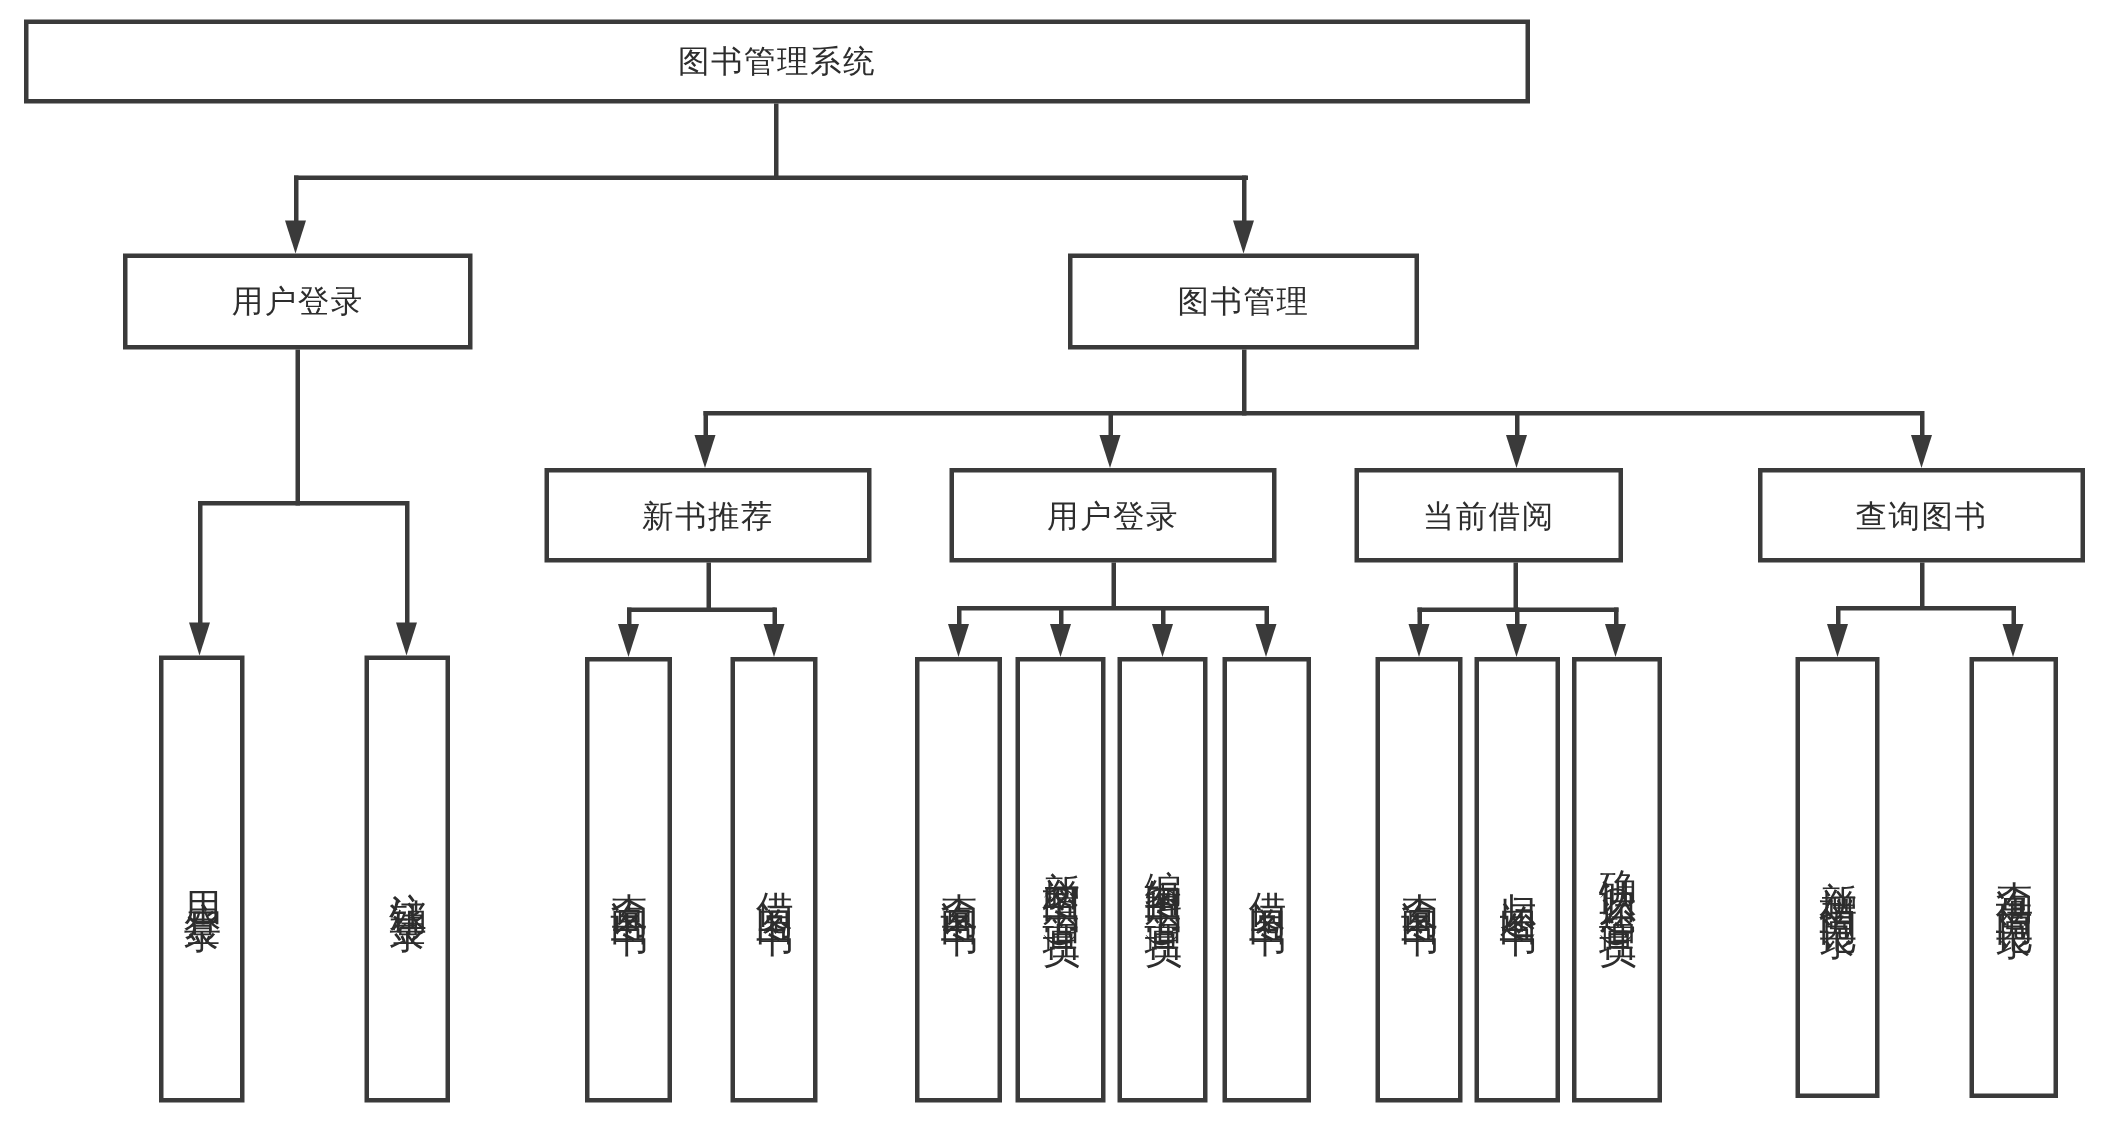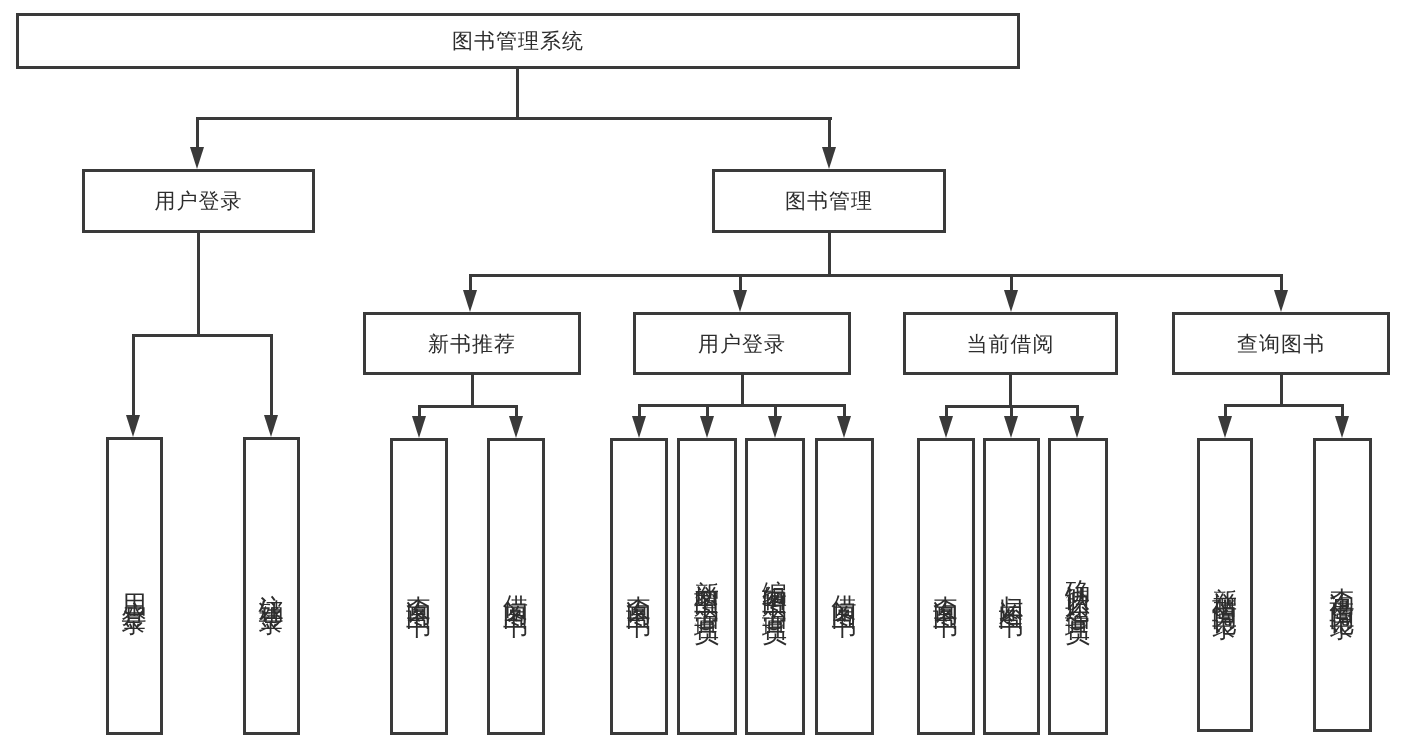--- a/index.html
+++ b/index.html
@@ -66,21 +66,21 @@
   </div>
 
   <div class="box hlabel" style="left:363px;top:312px;width:218px;height:63px">
     <span>新书推荐</span>
   </div>
 
   <div class="box hlabel" style="left:633px;top:312px;width:218px;height:63px">
     <span>用户登录</span>
   </div>
 
-  <div class="box hlabel" style="left:903px;top:312px;width:215px;height:63px">
+  <div class="box hlabel" style="left:903px;top:312px;width:179px;height:63px">
     <span>当前借阅</span>
   </div>
 
   <div class="box hlabel" style="left:1172px;top:312px;width:218px;height:63px">
     <span>查询图书</span>
   </div>
 
   <div class="box leaf" style="left:106px;top:437px;width:57px;height:298px">用户登录</div>
   <div class="box leaf" style="left:243px;top:437px;width:57px;height:298px">注销登录</div>
 

